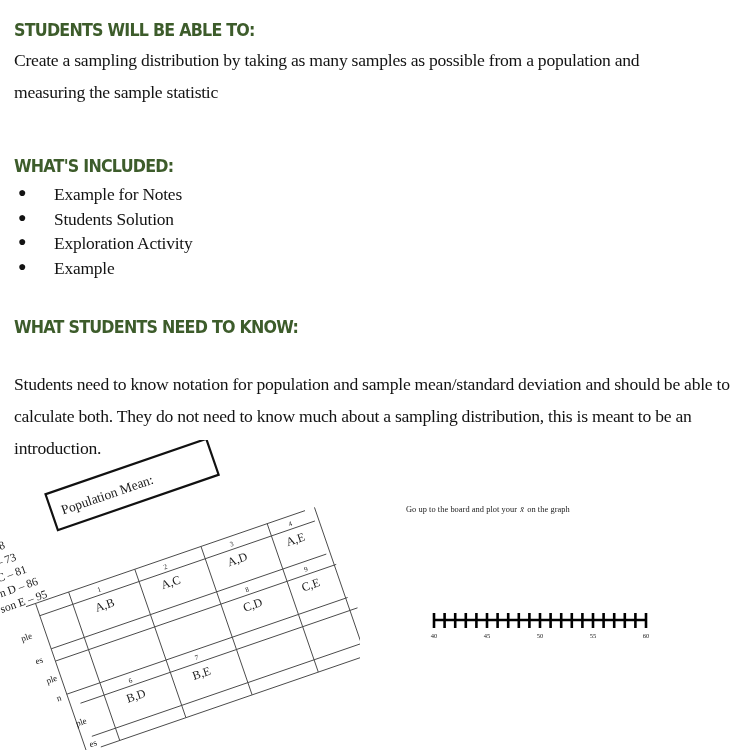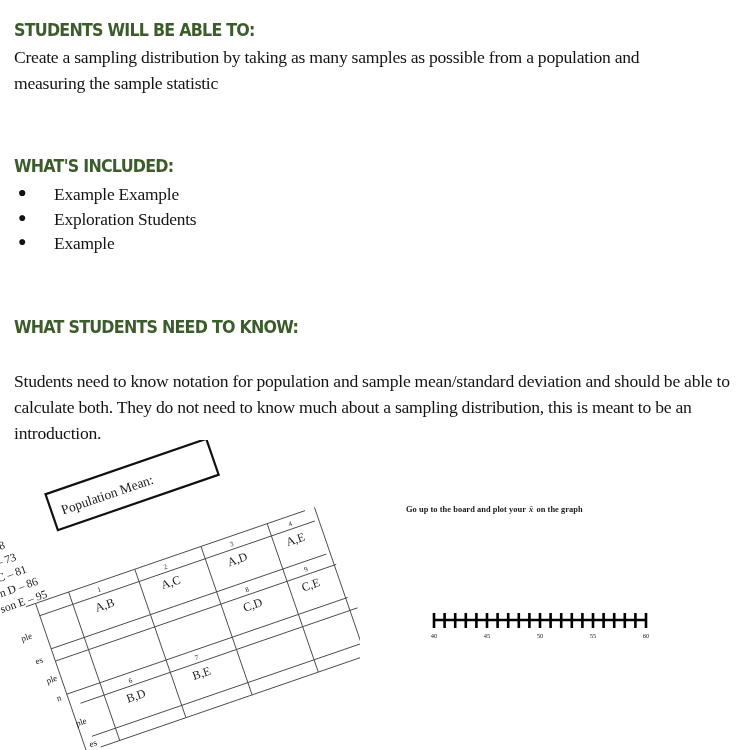--- a/index.html
+++ b/index.html
@@ -30,21 +30,21 @@
     white-space: nowrap;
   }
   #h-able  { top: 19px; }
   #h-incl  { top: 155px; }
   #h-know  { top: 316px; }
 
   .body-text {
     position: absolute;
     left: 14px;
     font-size: 17.6px;
-    line-height: 26px;
+    line-height: 32px;
     color: #131313;
     letter-spacing: -0.25px;
   }
   #p-able { top: 44px;  width: 700px; }
   #p-know { top: 368px; width: 716px; }
 
   
   #included-list {
     position: absolute;
     left: 14px;
@@ -86,21 +86,21 @@
     left: 350px;
     top: 505px;
     width: 360px;
     height: 150px;
   }
   #board-instruction {
     position: absolute;
     left: 28px;
     top: 0px;
     font-family: "Liberation Serif", "DejaVu Serif", serif;
-    font-weight: bold;
+    font-weight: normal;
     font-size: 8.4px;
     letter-spacing: 0.05px;
     color: #1a1a1a;
     white-space: nowrap;
     padding-left: 28px;
   }
   #board-instruction .xbar {
     font-style: italic;
     padding: 0 1px;
   }
@@ -113,28 +113,29 @@
 </head>
 <body>
 
 <div class="section-heading" id="h-able">STUDENTS WILL BE ABLE TO:</div>
 <div class="body-text" id="p-able">Create a sampling distribution by taking as many samples as possible from a population and measuring the sample statistic</div>
 
 <div class="section-heading" id="h-incl">WHAT'S INCLUDED:</div>
 <ul id="included-list">
   <li>
     <span class="bullet">●</span>
-  </li>
-  <li>
-    <span class="bullet">●</span>
-    <span>Example Example</span>
-  </li>
-  <li>
-    <span class="bullet">●</span>
-    <span>Exploration Students</span>
+    <span>Example for Notes</span>
+  </li>
+  <li>
+    <span class="bullet">●</span>
+    <span>Students Solution</span>
+  </li>
+  <li>
+    <span class="bullet">●</span>
+    <span>Exploration Activity</span>
   </li>
   <li>
     <span class="bullet">●</span>
     <span>Example</span>
   </li>
 </ul>
 
 <div class="section-heading" id="h-know">WHAT STUDENTS NEED TO KNOW:</div>
 <div class="body-text" id="p-know">Students need to know notation for population and sample mean/standard deviation and should be able to calculate both. They do not need to know much about a sampling distribution, this is meant to be an introduction.</div>
 

